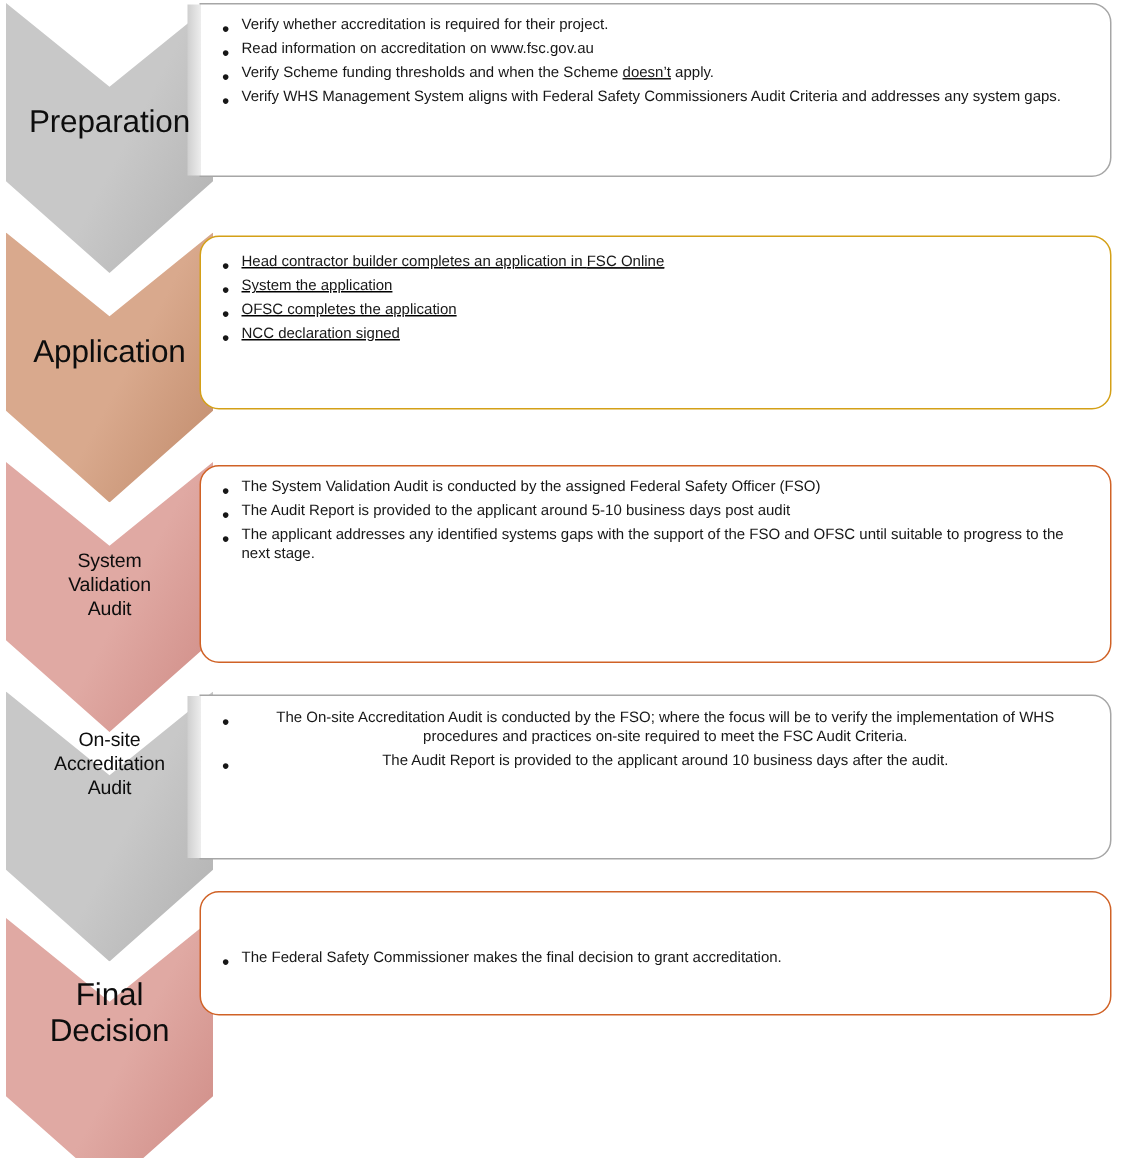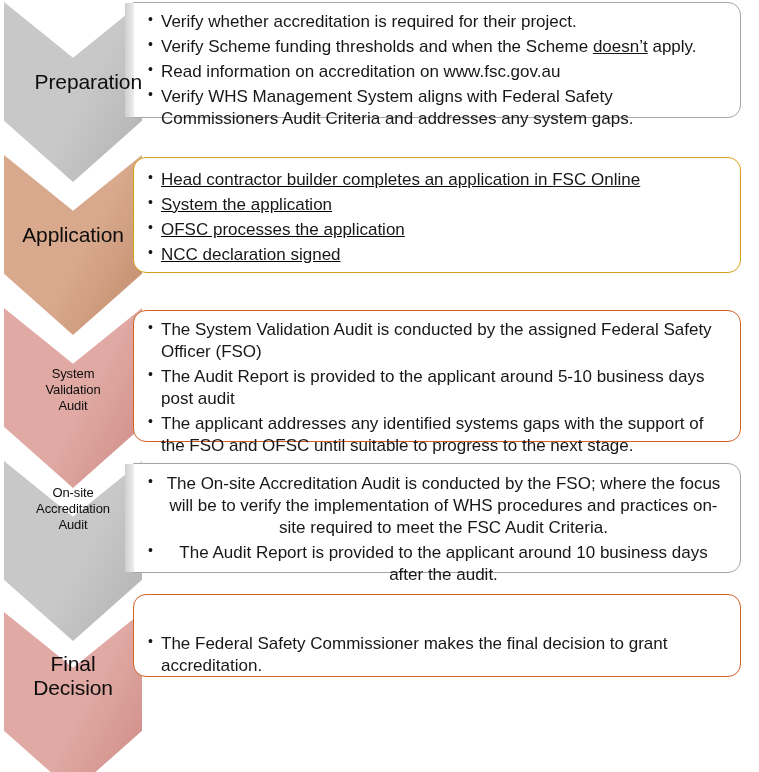--- a/index.html
+++ b/index.html
@@ -74,21 +74,21 @@
   }
   ul.bullets {
     margin: 0;
     padding: 0;
     list-style: none;
   }
   ul.bullets li {
     position: relative;
     padding-left: 13px;
     color: #171717;
-    font-size: 17px;
+    font-size: 10px;
     line-height: 1.29;
     margin-bottom: 3px;
     text-indent: 0;
   }
   ul.bullets li::before {
     content: "\2022";
     position: absolute;
     left: 0;
     top: -1px;
     font-size: 14px;
@@ -109,36 +109,36 @@
 </style>
 </head>
 <body>
 
 <div id="diagram">
     <div class="callout sq-left" style="top: 2px; height: 116px; border-color: rgb(166, 166, 166);">
       <div class="lip"></div>
       <div class="callout-inner" style="top: 8px;">
         <ul class="bullets">
           <li><span>Verify whether accreditation is required for their project.</span></li>
+          <li><span>Read information on accreditation on www.fsc.gov.au</span></li>
           <li><span>Verify Scheme funding thresholds and when the Scheme </span><span class="u">doesn’t</span><span> apply.</span></li>
-          <li><span>Read information on accreditation on www.fsc.gov.au</span></li>
           <li><span>Verify WHS Management System aligns with Federal Safety Commissioners Audit Criteria and addresses any system gaps.</span></li>
         </ul>
       </div>
     </div>
     <div class="chevron" style="top: 2px; height: 180px;">
       <div class="chevron-shape" style="background: linear-gradient(118deg, rgb(200, 200, 200) 0%, rgb(200, 200, 200) 55%, rgb(176, 176, 176) 100%);"></div>
-      <div class="chevron-label" style="top: 68px; text-align: right;">Preparation</div>
+      <div class="chevron-label" style="top: 68px;">Preparation</div>
     </div>
     <div class="callout" style="top: 157px; height: 116px; border-color: rgb(212, 160, 23);">
       <div class="callout-inner" style="top: 11px; text-decoration: underline;">
         <ul class="bullets">
           <li><span>Head contractor builder completes an application in </span><span class="u">FSC Online</span></li>
           <li><span>System the application</span></li>
-          <li><span>OFSC processes the application</span></li>
+          <li><span>OFSC completes the application</span></li>
           <li><span>NCC declaration signed</span></li>
         </ul>
       </div>
     </div>
     <div class="chevron" style="top: 155px; height: 180px;">
       <div class="chevron-shape" style="background: linear-gradient(118deg, rgb(217, 169, 141) 0%, rgb(217, 169, 141) 55%, rgb(192, 138, 106) 100%);"></div>
       <div class="chevron-label" style="top: 68px;">Application</div>
     </div>
     <div class="callout" style="top: 310px; height: 132px; border-color: rgb(208, 98, 38);">
       <div class="callout-inner" style="top: 8px;">

